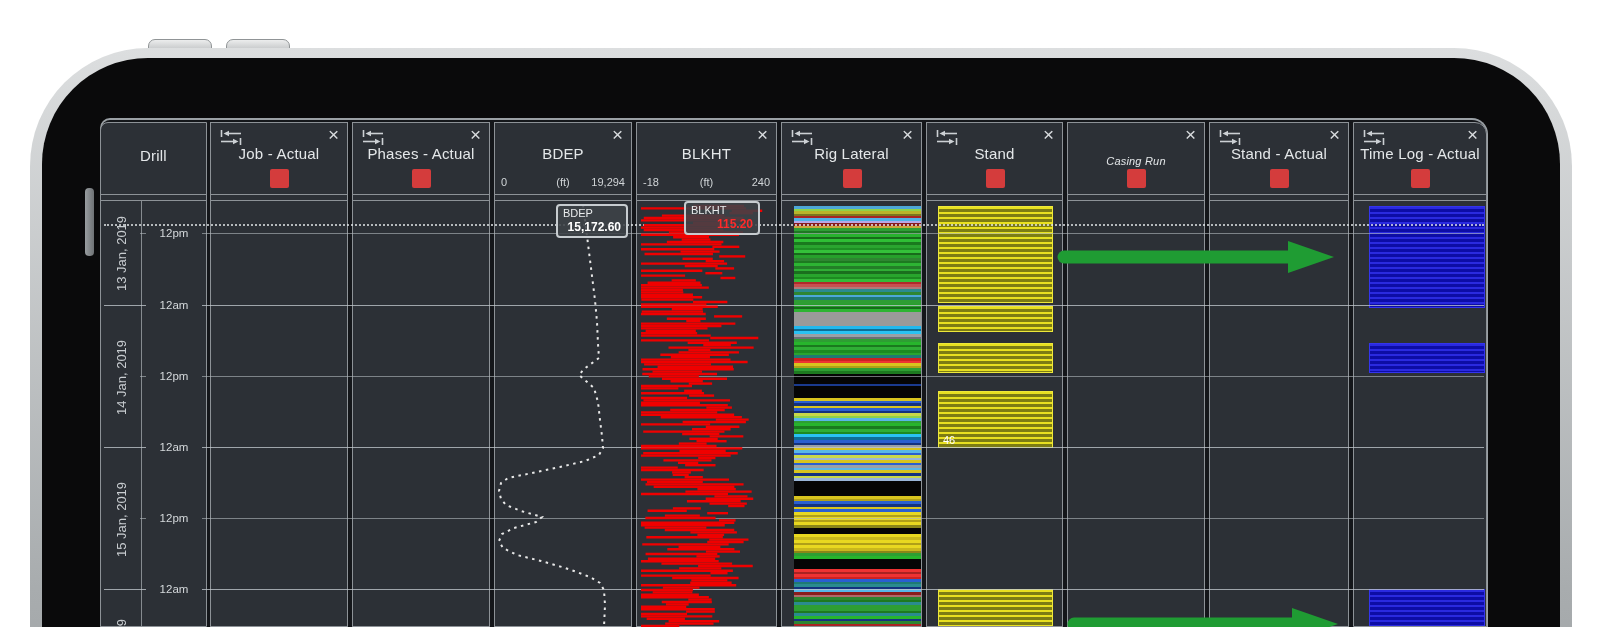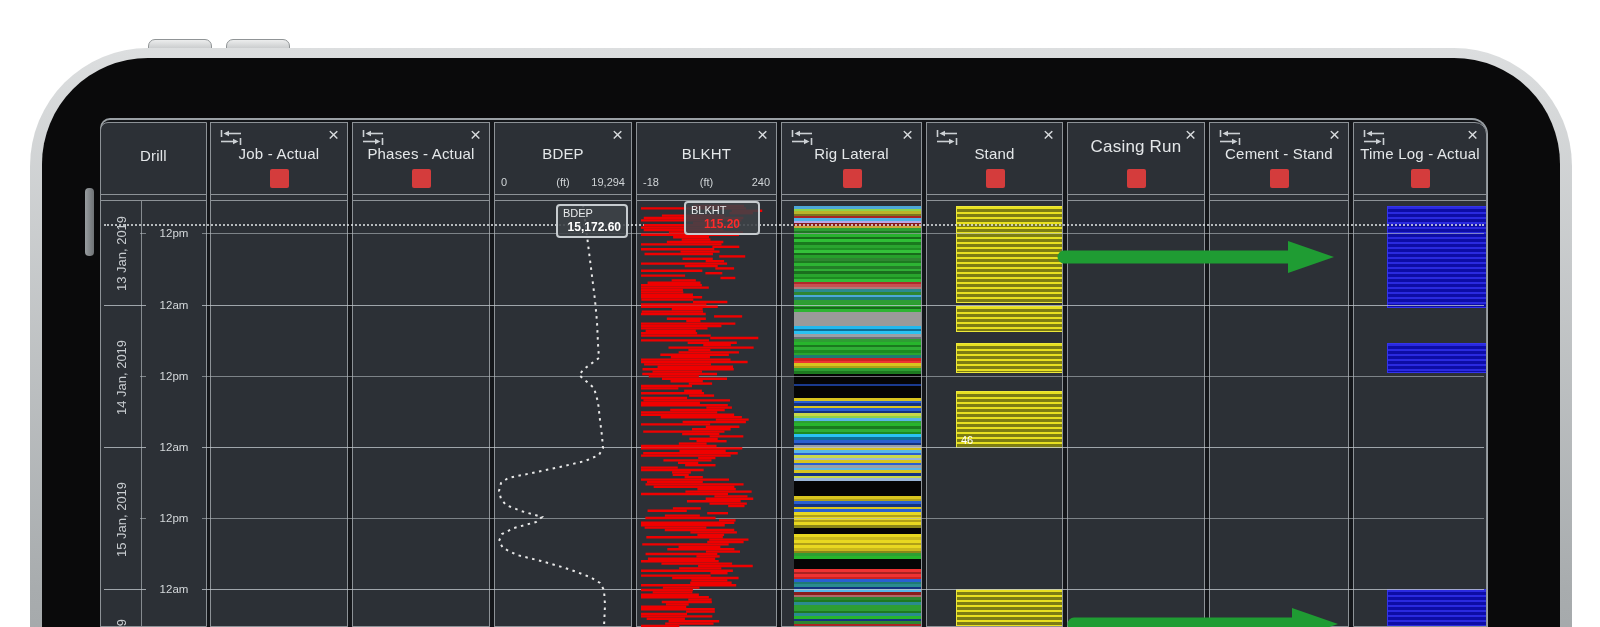--- a/index.html
+++ b/index.html
@@ -20,35 +20,35 @@
   
   #panel{position:absolute;left:100px;top:118px;width:1388px;height:509px;box-sizing:border-box;
     background:#14161a;border:2px solid #9aa0a5;border-bottom:none;border-radius:10px 16px 0 0;z-index:5;}
   .box{position:absolute;top:122px;height:505px;box-sizing:border-box;background:#2c3036;
     border:1.5px solid #8d9297;z-index:10;}
   .hdr{position:relative;height:71px;border-bottom:1px solid #8d9297;}
   .spacer{height:5px;border-bottom:1px solid #8d9297;}
   .content{position:absolute;left:0;right:0;top:78px;bottom:0;overflow:hidden;}
   .ttl{position:absolute;top:22px;left:0;width:100%;text-align:center;color:#e4e7e9;
     font-size:15px;letter-spacing:.2px;white-space:nowrap;}
-  .ttl.small{top:14px;font-size:17px;}
+  .ttl.small{top:32px;font-size:11px;font-style:italic;}
   .ttl.timecol{top:24px;}
   .x{position:absolute;top:2px;right:8px;color:#d8dbde;font-size:19px;line-height:19px;cursor:default;}
   .rsz{position:absolute;top:6px;left:8px;width:24px;height:17px;}
   .redsq{position:absolute;top:46px;left:50%;margin-left:-9px;width:19px;height:19px;
     background:#d43c3c;border-radius:2px;}
   .scale{position:absolute;top:53px;left:0;right:0;height:15px;color:#d0d4d7;font-size:11px;}
   .scale .mn{position:absolute;left:6px;}
   .scale .un{position:absolute;left:0;width:100%;text-align:center;}
   .scale .mx{position:absolute;right:6px;}
 
   
   .bar{position:absolute;top:5px;bottom:-6px;box-sizing:border-box;}
   .bar .lbl{color:#f2f7f2;font-size:12px;line-height:1.3;padding:3px 5px;}
-  .blk{position:absolute;box-sizing:border-box;margin-left:18px;}
+  .blk{position:absolute;box-sizing:border-box;}
   .blk .lbl{position:absolute;left:4px;bottom:1px;color:#ffffff;font-size:11px;white-space:nowrap;}
   .stand-blk{background:repeating-linear-gradient(180deg,#e8e020 0 2px,#7c7c14 2px 5px);
     border:1px solid #eee83a;}
   .tlog-blk{background:repeating-linear-gradient(180deg,#2a2ae0 0 2px,#0d0da6 2px 5px);
     border:1px solid #3434ee;}
   .stripewrap{position:absolute;top:5px;}
   .stripe{position:absolute;left:0;right:0;}
 
   
   .vline{position:absolute;top:0;bottom:0;width:1px;background:#868b90;}
@@ -67,21 +67,21 @@
   #arrow-svg{position:absolute;inset:0;z-index:50;pointer-events:none;}
 
   
   .tt{position:absolute;z-index:40;border:2px solid #c7ccd0;border-radius:4px;
     background:rgba(62,66,72,.88);color:#fff;padding:2px 7px;}
   #tt-time{left:106px;top:206px;width:82px;text-align:center;font-size:12.5px;line-height:1.45;}
   #tt-bdep{left:556px;top:204px;width:58px;padding:1px 5px;}
   #tt-blkht{left:684px;top:201px;width:62px;padding:1px 5px;}
   .tt .nm{font-size:11px;color:#e9ebec;line-height:1.2;}
   .tt .vl{font-size:12px;font-weight:bold;text-align:right;line-height:1.2;color:#fff;}
-  #tt-blkht .vl{color:#ff2a2a;text-align:center;}
+  #tt-blkht .vl{color:#ff2a2a;}
 </style>
 </head>
 <body>
 
 <div id="stage">
 
   <div class="vol-btn" style="left:148px;width:62px;"></div>
   <div class="vol-btn" style="left:226px;width:62px;"></div>
   <div id="device-outer"></div>
   <div id="device-inner"></div>
@@ -369,21 +369,21 @@
               <g stroke="#ccd0d4" stroke-width="1.6" fill="#ccd0d4">
                 <line x1="2.5" y1="1" x2="2.5" y2="8"></line>
                 <line x1="22" y1="4.5" x2="7" y2="4.5"></line>
                 <path d="M10 1.8 L4.5 4.5 L10 7.2 z" stroke="none"></path>
                 <line x1="21.5" y1="9" x2="21.5" y2="16"></line>
                 <line x1="2" y1="12.5" x2="17" y2="12.5"></line>
                 <path d="M14 9.8 L19.5 12.5 L14 15.2 z" stroke="none"></path>
               </g>
             </svg></div>
           <div class="x">×</div>
-          <div class="ttl">Cement - Stand</div>
+          <div class="ttl">Stand - Actual</div>
           <div class="redsq"></div>
         </div>
         <div class="spacer"></div>
         <div class="content"></div>
       </div>
       <div class="box" style="left: 1353px; width: 134px; border-radius: 0px 12px 0px 0px;">
         <div class="hdr">
           <div class="rsz"><svg width="24" height="17" viewBox="0 0 24 17">
               <g stroke="#ccd0d4" stroke-width="1.6" fill="#ccd0d4">
                 <line x1="2.5" y1="1" x2="2.5" y2="8"></line>

